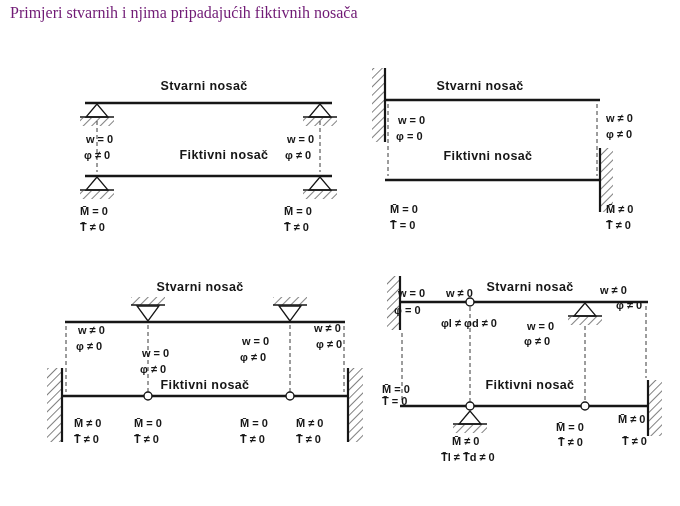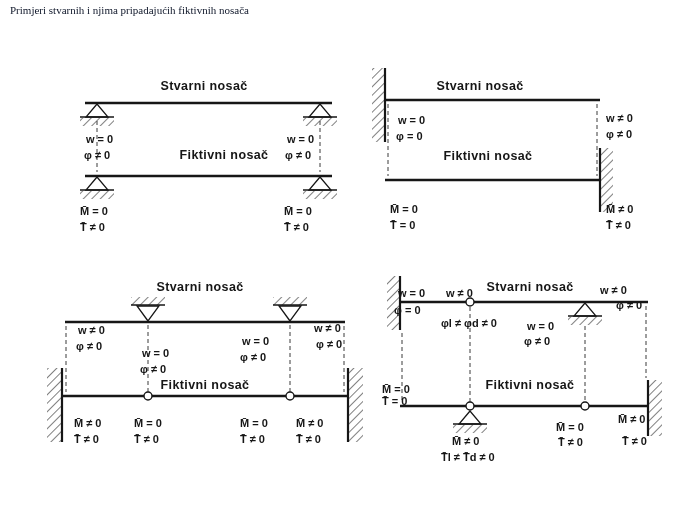--- a/index.html
+++ b/index.html
@@ -3,21 +3,21 @@
 <meta charset="utf-8">
 <style>
   html,body { margin:0; padding:0; background:#ffffff; }
   .page {
     position:relative; width:680px; height:506px; background:#ffffff; overflow:hidden;
     font-family:"Liberation Sans", sans-serif;
   }
   .title {
     position:absolute; left:10px; top:4px;
     font-family:"Liberation Serif", serif;
-    font-size:11px; color:#0f172a; white-space:nowrap;
+    font-size:16px; color:#701a75; white-space:nowrap;
   }
   svg { position:absolute; left:0; top:0; }
   svg text { font-family:"Liberation Sans", sans-serif; font-weight:bold; fill:#161616; }
   text.lbl { font-size:12.5px; letter-spacing:.4px; }
   text.ann { font-size:11px; }
   .beam { stroke:#161616; stroke-width:2.6; }
   .thin { stroke:#161616; stroke-width:1.3; fill:none; }
   .wall { stroke:#161616; stroke-width:2.2; }
   .dash { stroke:#3a3a3a; stroke-width:1; stroke-dasharray:4 3; }
   .hinge { fill:#ffffff; stroke:#161616; stroke-width:1.4; }

